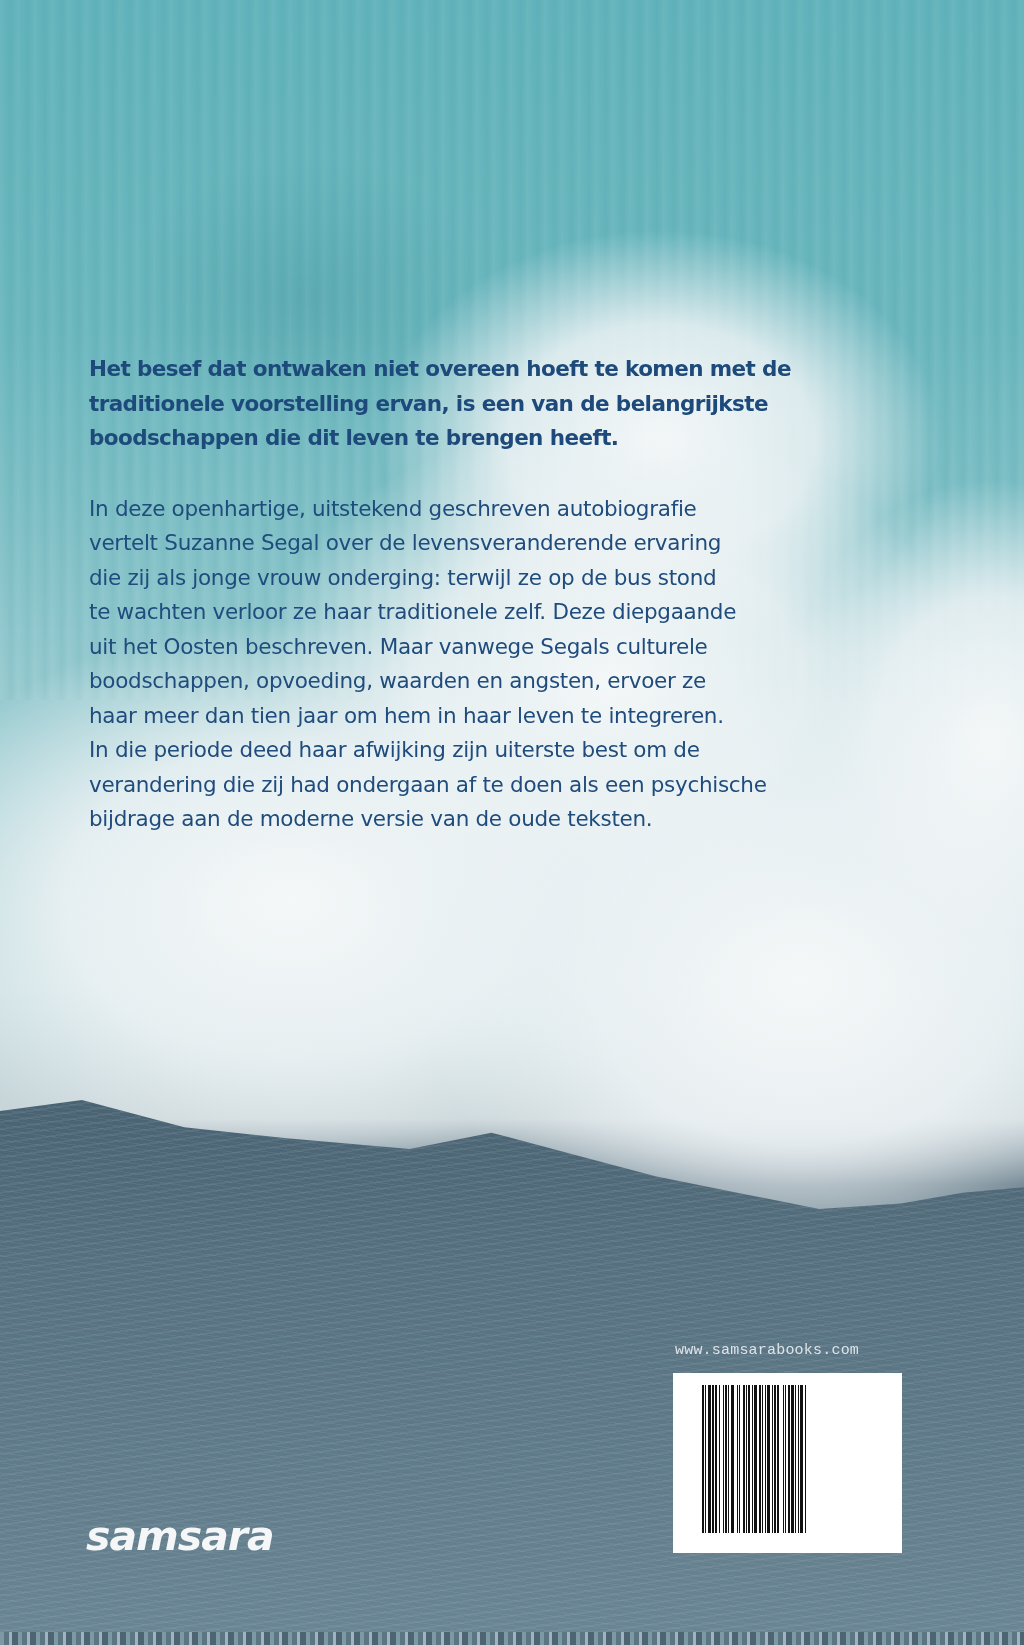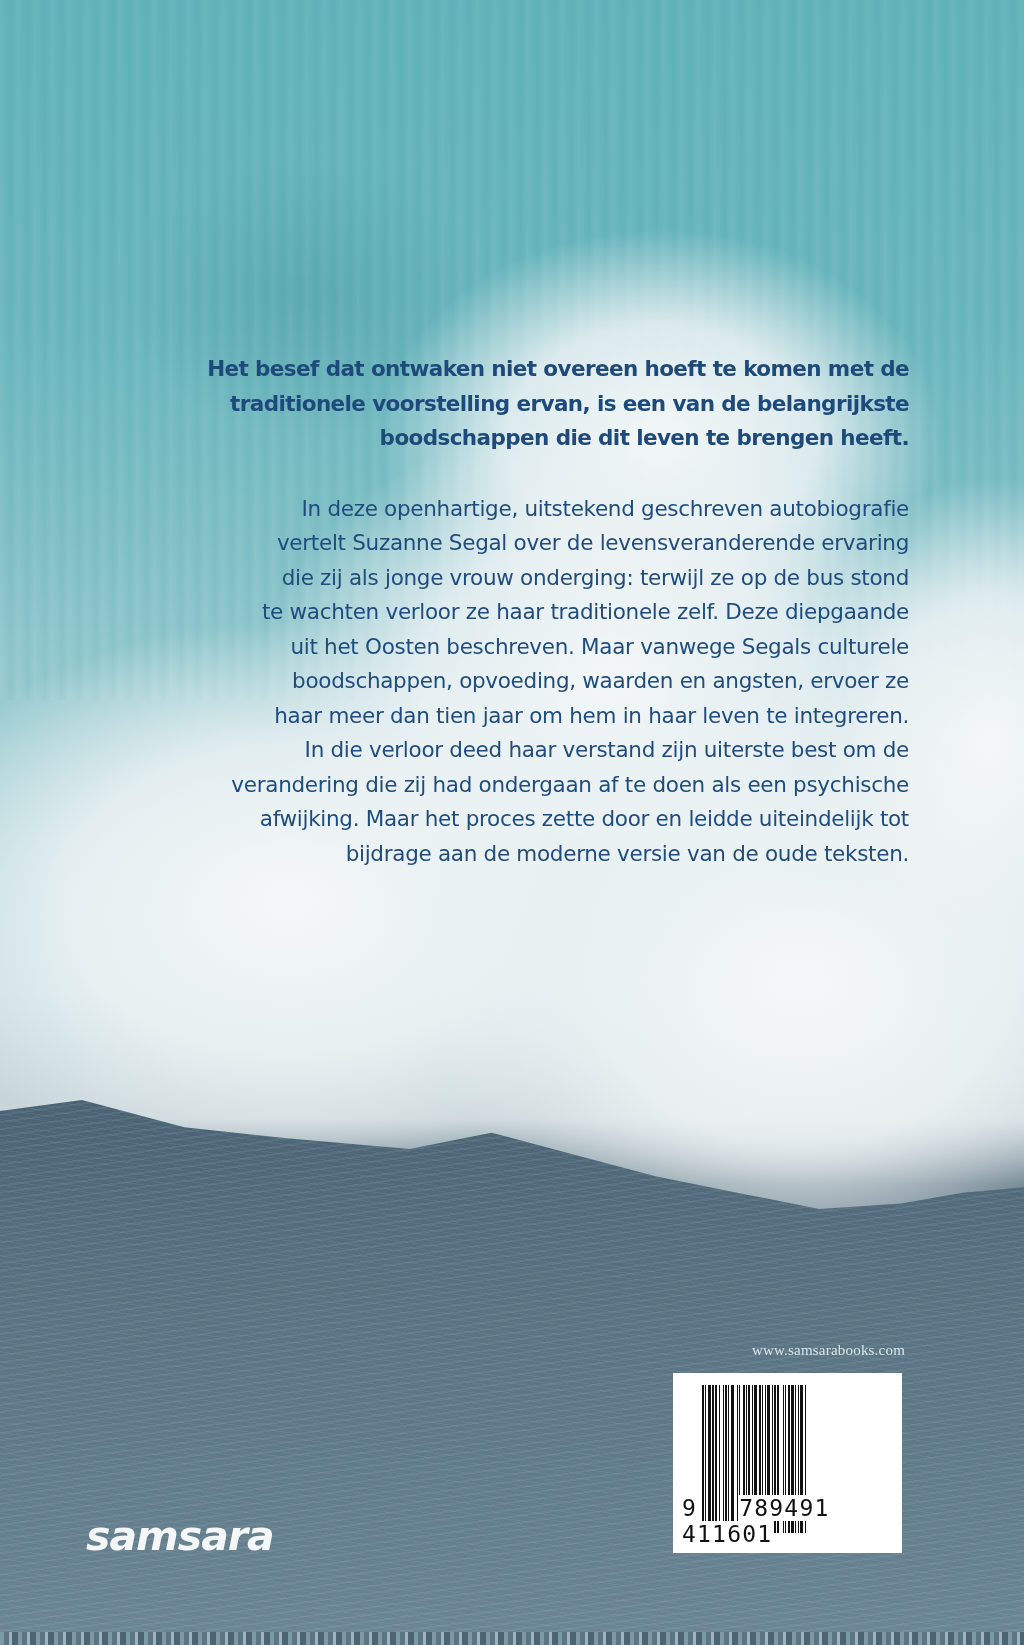--- a/index.html
+++ b/index.html
@@ -25,29 +25,29 @@
       repeating-linear-gradient(8deg, rgba(200,220,230,0.07) 0 1px, rgba(0,0,0,0) 1px 5px),
       linear-gradient(180deg, #4a6373 0%, #56707f 30%, #5f7a89 65%, #6a8594 100%);
   }
   .water-top {
     position: absolute; left: 0; top: 1100px; width: 1024px; height: 545px;
     clip-path: polygon(0 2%, 8% 0%, 18% 5%, 28% 7%, 40% 9%, 48% 6%, 56% 10%, 64% 14%, 72% 17%, 80% 20%, 88% 19%, 94% 17%, 100% 16%, 100% 100%, 0 100%);
   }
   .blurb {
     position: absolute; left: 89px; top: 352px; width: 820px;
     color: #1f4c7c; font-family: "DejaVu Sans", sans-serif;
-    font-size: 21.5px; line-height: 34.5px; letter-spacing: -0.3px; text-align: right;
+    font-size: 21.5px; line-height: 34.5px; letter-spacing: -0.3px;
   }
   .lead { font-weight: bold; color: #1d4a7a; margin: 0 0 36px 0; letter-spacing: -0.6px; }
   .line { display: block; white-space: nowrap; }
   .bold { font-weight: bold; }
   .publisher-url {
-    position: absolute; left: 675px; top: 1342px; width: 230px; text-align: right;
+    position: absolute; left: 675px; top: 1342px; width: 230px; text-align: left;
     color: rgba(235,240,243,0.9); font-size: 15px; letter-spacing: 0.2px;
-    font-family: Liberation Serif, serif;
+    font-family: Liberation Mono, monospace;
   }
   .barcode-box {
     position: absolute; left: 673px; top: 1373px; width: 229px; height: 180px;
     background: #ffffff;
   }
   .bars {
     position: absolute; left: 29px; top: 12px; width: 196px; height: 148px;
     display: flex; align-items: stretch;
   }
   .bars span { display: block; height: 100%; }
@@ -88,23 +88,22 @@
       <span class="line">boodschappen die dit leven te brengen heeft.</span>
     </div>
     <div class="body">
       <span class="line">In deze openhartige, uitstekend geschreven autobiografie</span>
       <span class="line">vertelt Suzanne Segal over de levensveranderende ervaring</span>
       <span class="line">die zij als jonge vrouw onderging: terwijl ze op de bus stond</span>
       <span class="line">te wachten verloor ze haar traditionele zelf. Deze diepgaande</span>
       <span class="line">uit het Oosten beschreven. Maar vanwege Segals culturele</span>
       <span class="line">boodschappen, opvoeding, waarden en angsten, ervoer ze</span>
       <span class="line">haar meer dan tien jaar om hem in haar leven te integreren.</span>
-      <span class="line">In die verloor deed haar verstand zijn uiterste best om de</span>
+      <span class="line">In die periode deed haar afwijking zijn uiterste best om de</span>
       <span class="line">verandering die zij had ondergaan af te doen als een psychische</span>
-      <span class="line">afwijking. Maar het proces zette door en leidde uiteindelijk tot</span>
       <span class="line">bijdrage aan de moderne versie van de oude teksten.</span>
     </div>
   </div>
 
   <div class="publisher-url">www.samsarabooks.com</div>
 
   <div class="barcode-box">
     <div class="bars" id="bars">
         <span style="width: 2.1px; background: rgb(17, 17, 17);"></span>
         <span style="width: 1.05px; background: transparent;"></span>
@@ -164,25 +163,18 @@
         <span style="width: 1.05px; background: transparent;"></span>
         <span style="width: 1.05px; background: rgb(17, 17, 17);"></span>
         <span style="width: 2.1px; background: transparent;"></span>
         <span style="width: 1.05px; background: rgb(17, 17, 17);"></span>
         <span style="width: 1.05px; background: transparent;"></span>
         <span style="width: 2.1px; background: rgb(17, 17, 17);"></span>
         <span style="width: 2.1px; background: transparent;"></span>
         <span style="width: 1.05px; background: rgb(17, 17, 17);"></span>
         <span style="width: 3.15px; background: transparent;"></span>
       </div>
-    <div class="isbn-text">
-      <span class="g">9</span>
-      <span style="display:inline-block;width:10px"></span>
-      <span class="g">789491</span>
-      <span style="display:inline-block;width:6px"></span>
-      <span class="g">411601</span>
-    </div>
   </div>
 
   <div class="logo">samsara</div>
 
   <div class="bottom-strip"></div>
 </div>
 
 </body></html>

